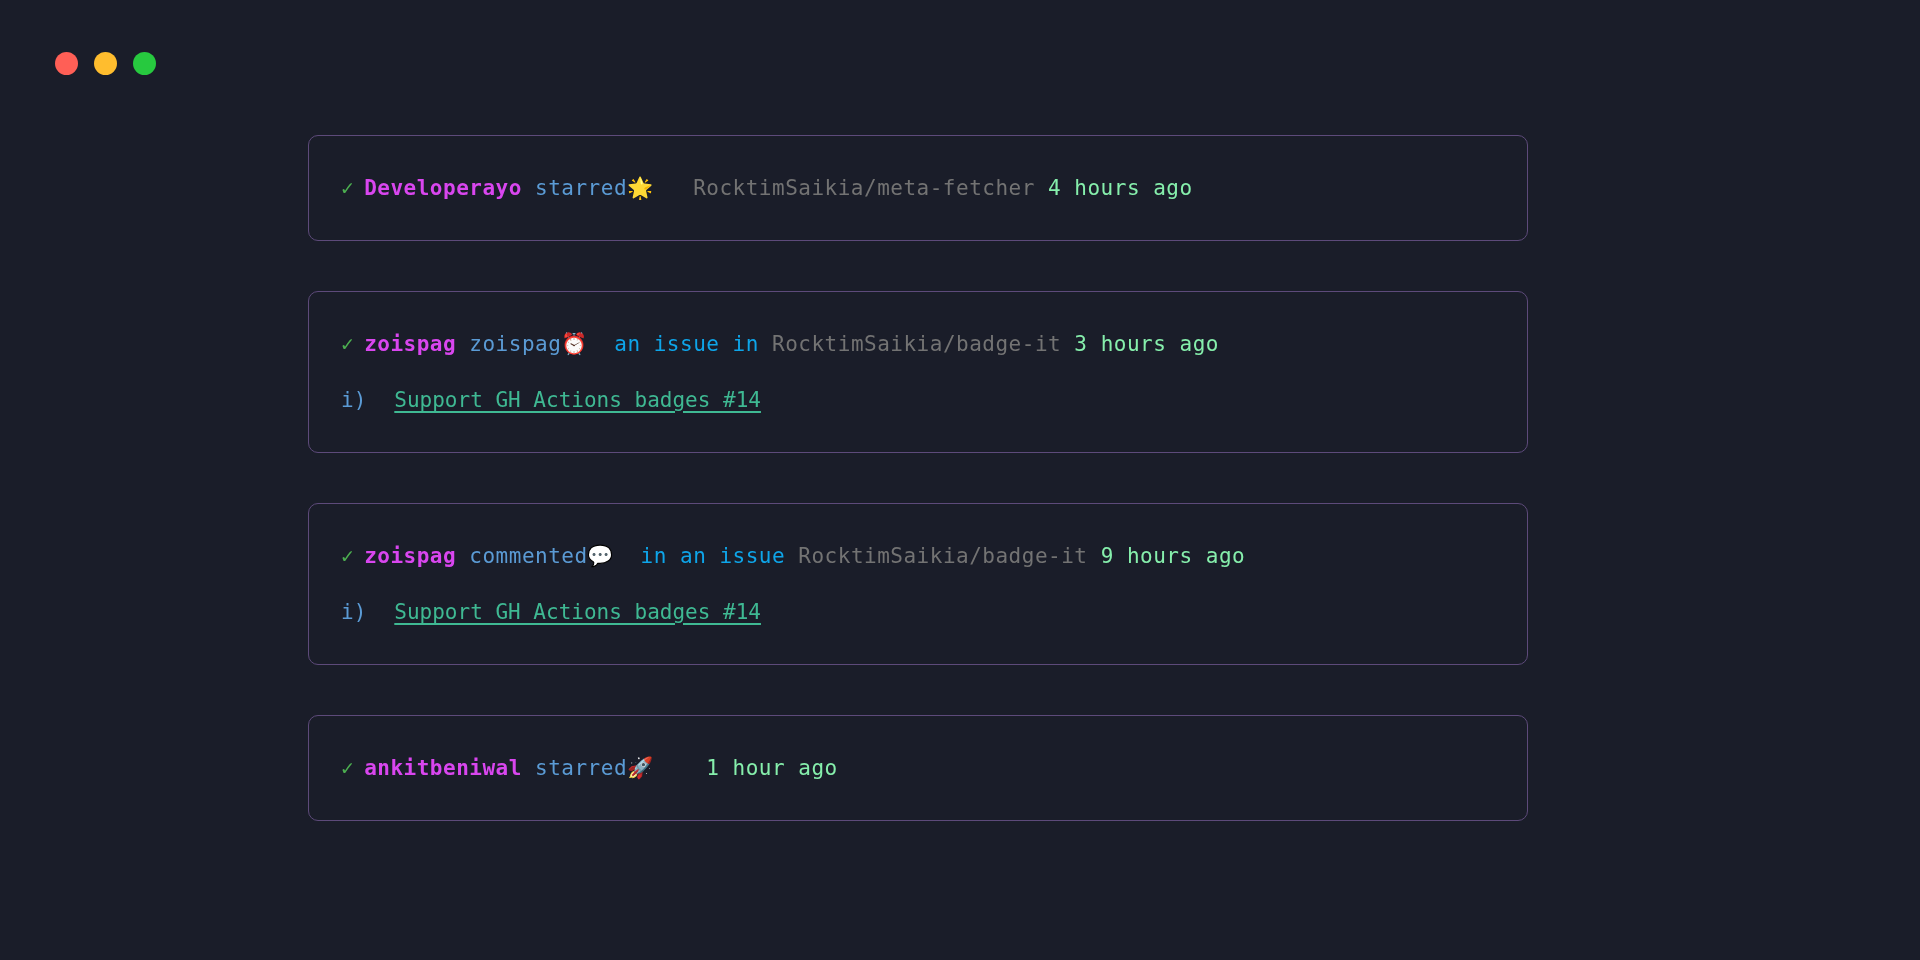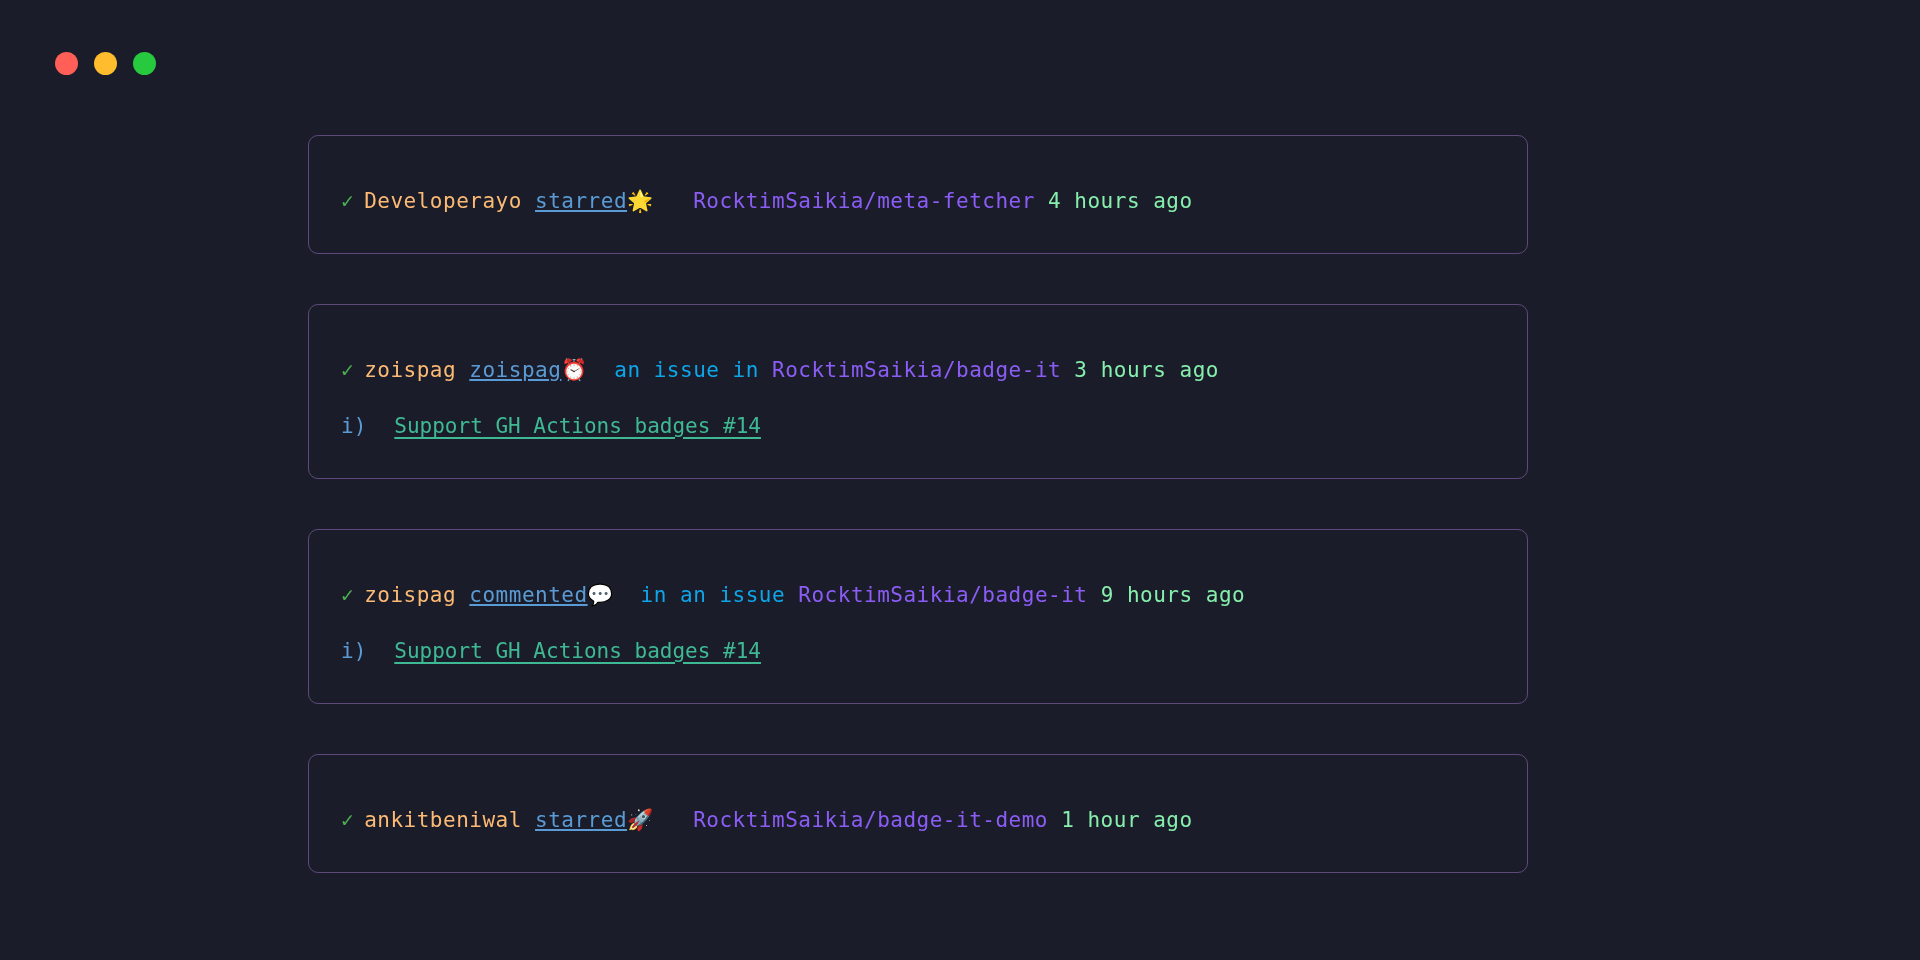--- a/index.html
+++ b/index.html
@@ -56,33 +56,31 @@
     flex-wrap: wrap;
     align-items: baseline;
     white-space: pre;
     letter-spacing: 0.5px;
   }
   .check {
     color: #4caf50;
     margin-right: 10px;
   }
   .actor {
-    color: #fdba74;
-    font-weight: 400;
+    color: #d946ef;
+    font-weight: 700;
   }
   .verb {
     color: #5b9bd5;
-    text-decoration: underline;
   }
   .extra {
     color: #0ea5e9;
   }
   .repo {
-    color: #8b5cf6;
-    margin-top: 13px;
+    color: #737373;
   }
   .time {
     color: #86efac;
   }
   .issue-marker {
     color: #5b9bd5;
     margin-right: 8px;
   }
   .issue-link {
     color: #3fb993;
@@ -150,19 +148,19 @@
         <span class="issue-marker">i)</span>
         <span class="issue-link">Support GH Actions badges #14</span>
       </div>
     </div>
 
     <div class="card">
       <div class="line">
         <span class="check">✓</span>
         <span class="actor">ankitbeniwal</span><span> </span>
         <span class="verb">starred</span><span class="emoji">🚀</span><span>   </span>
-        <span class="repo">RocktimSaikia/badge-it-demo</span><span> </span>
+        <span> </span>
         <span class="time">1 hour ago</span>
       </div>
     </div>
 
   </div>
 </div>
 
 </body></html>

